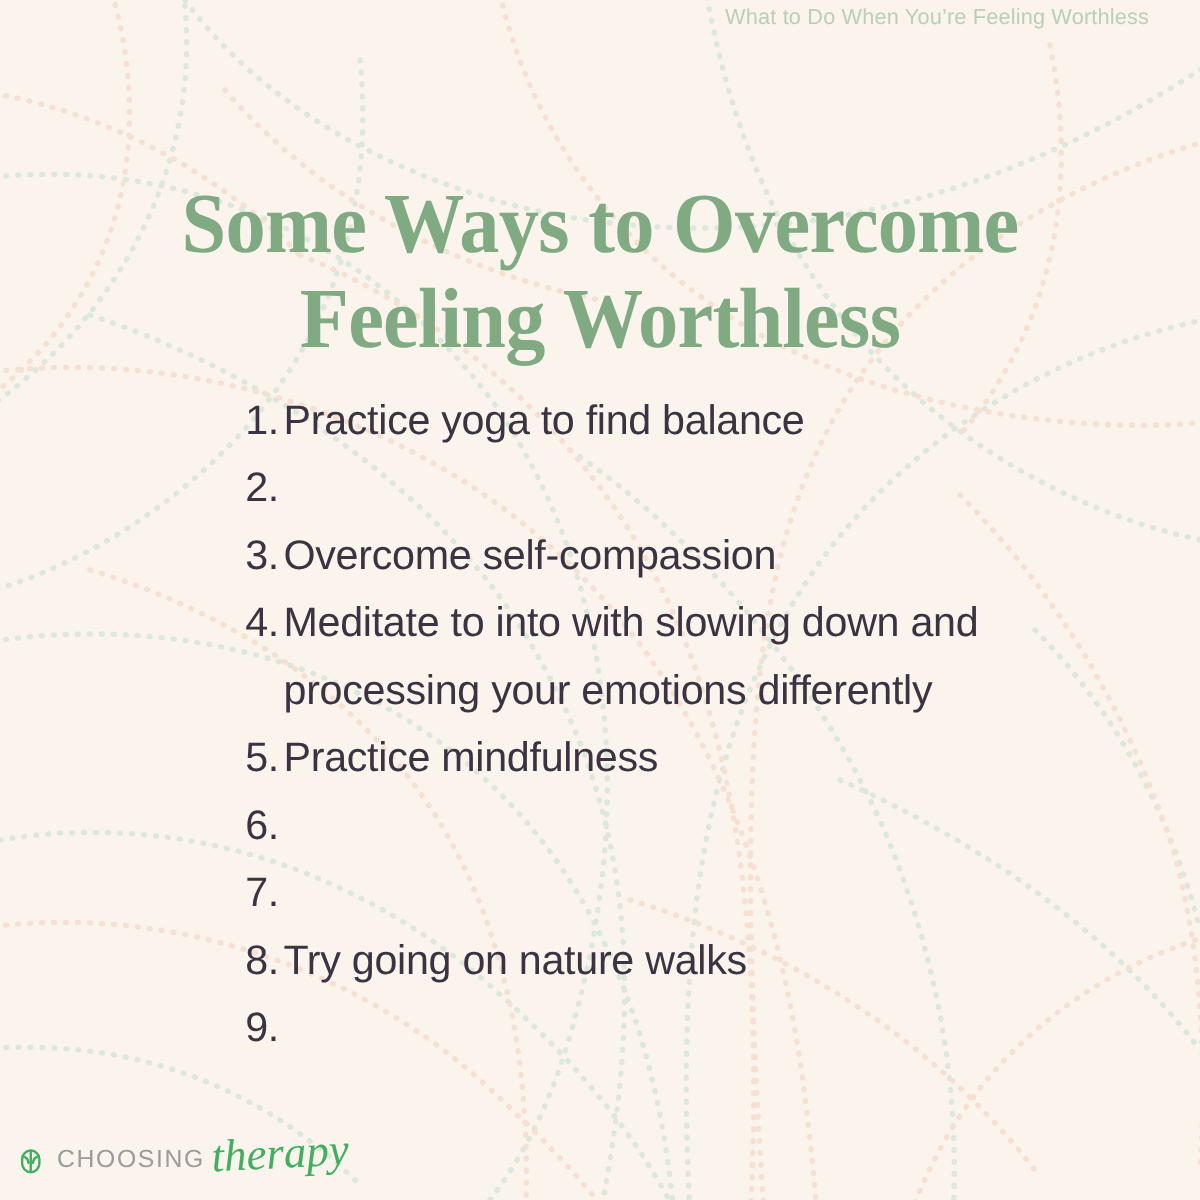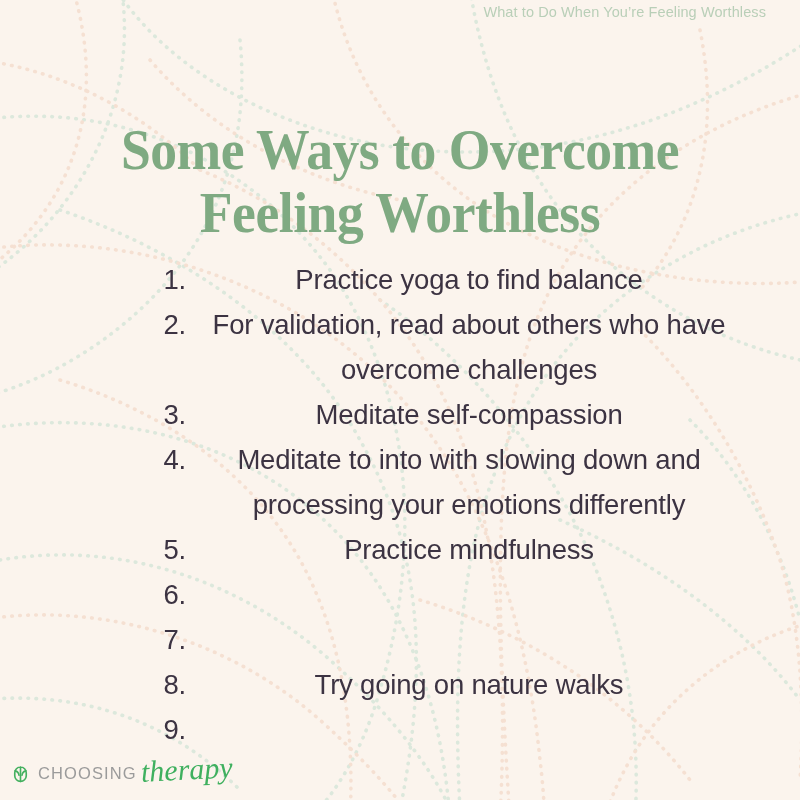--- a/index.html
+++ b/index.html
@@ -82,21 +82,20 @@
   }
   .li-num {
     flex: 0 0 38px;
     text-align: right;
     padding-right: 3px;
     white-space: nowrap;
   }
   .li-text {
     flex: 1 1 auto;
     max-width: 560px;
-    text-align: center;
   }
 
   
   #logo {
     position: absolute;
     left: 9px;
     bottom: 10px;
     display: flex;
     align-items: center;
     height: 32px;
@@ -179,25 +178,24 @@
     <span class="tline">Feeling Worthless</span>
   </h1>
 
   <ol id="list">
     <li class="li-row">
       <span class="li-num">1.</span>
       <span class="li-text">Practice yoga to find balance</span>
     </li>
     <li class="li-row">
       <span class="li-num">2.</span>
-      <span class="li-text">For validation, read about others who have overcome challenges</span>
     </li>
     <li class="li-row">
       <span class="li-num">3.</span>
-      <span class="li-text">Meditate self-compassion</span>
+      <span class="li-text">Overcome self-compassion</span>
     </li>
     <li class="li-row">
       <span class="li-num">4.</span>
       <span class="li-text">Meditate to into with slowing down and processing your emotions differently</span>
     </li>
     <li class="li-row">
       <span class="li-num">5.</span>
       <span class="li-text">Practice mindfulness</span>
     </li>
     <li class="li-row">

